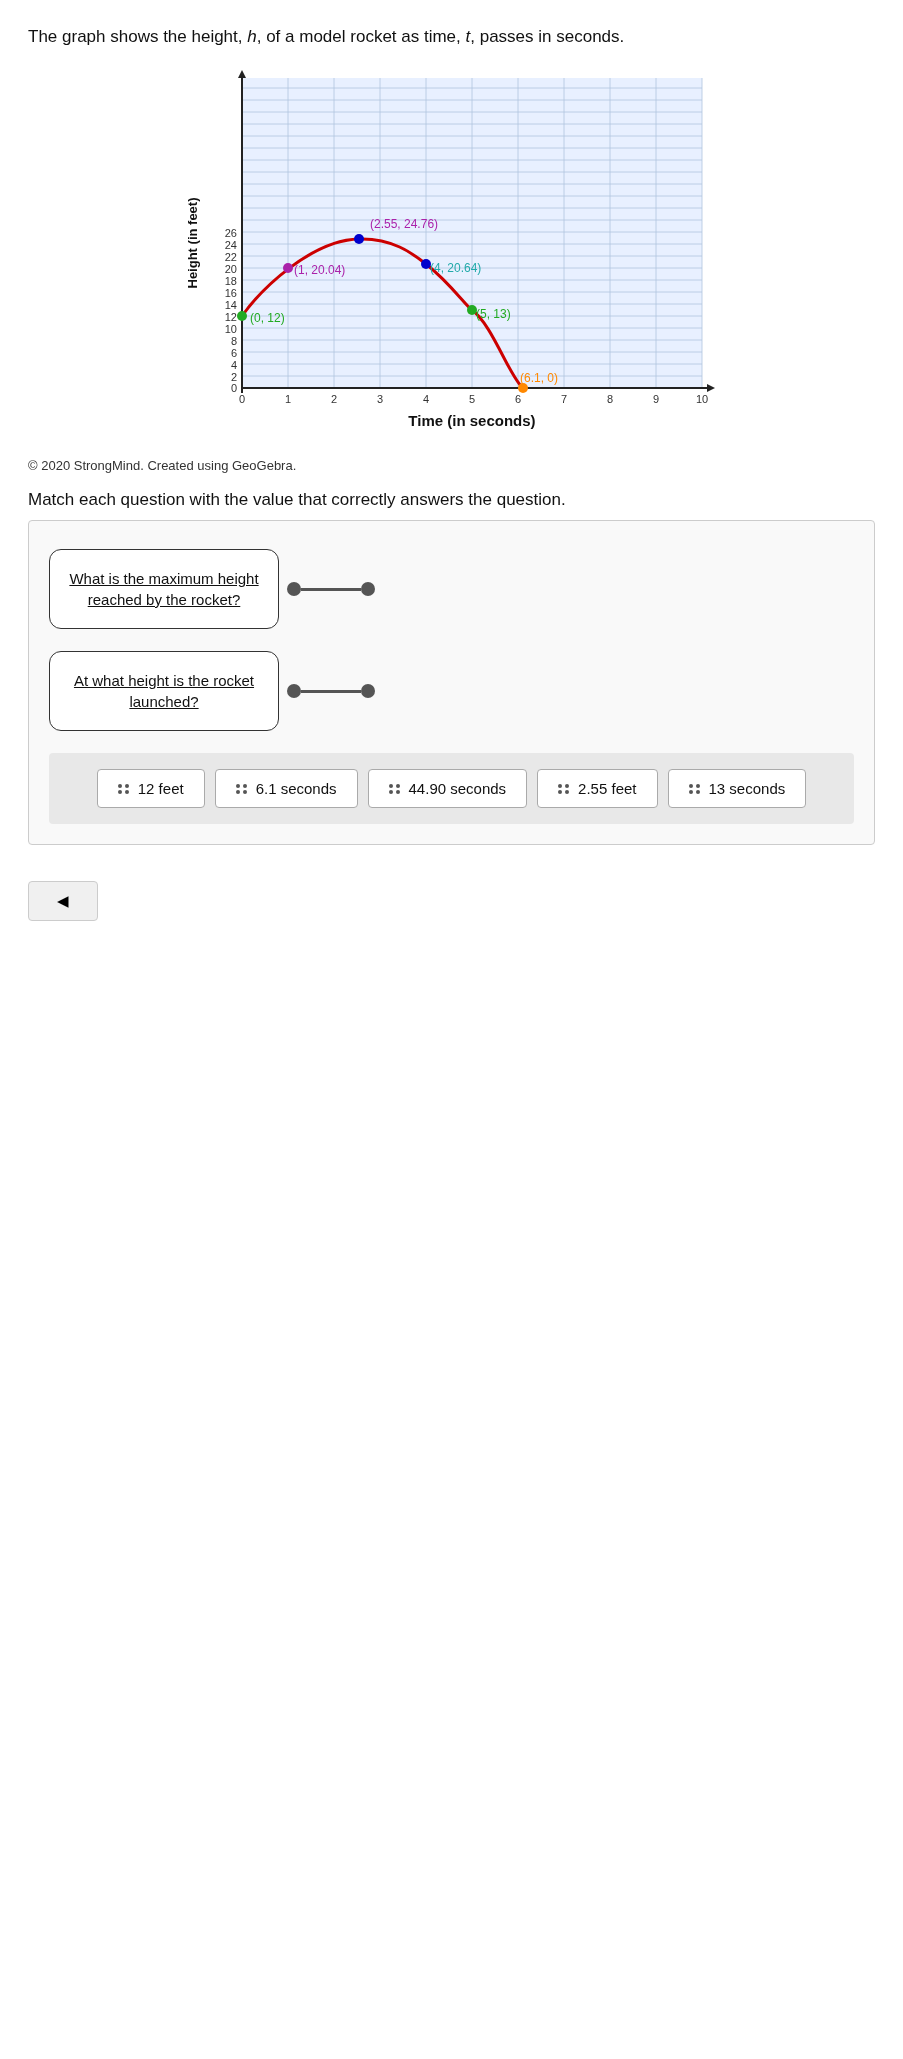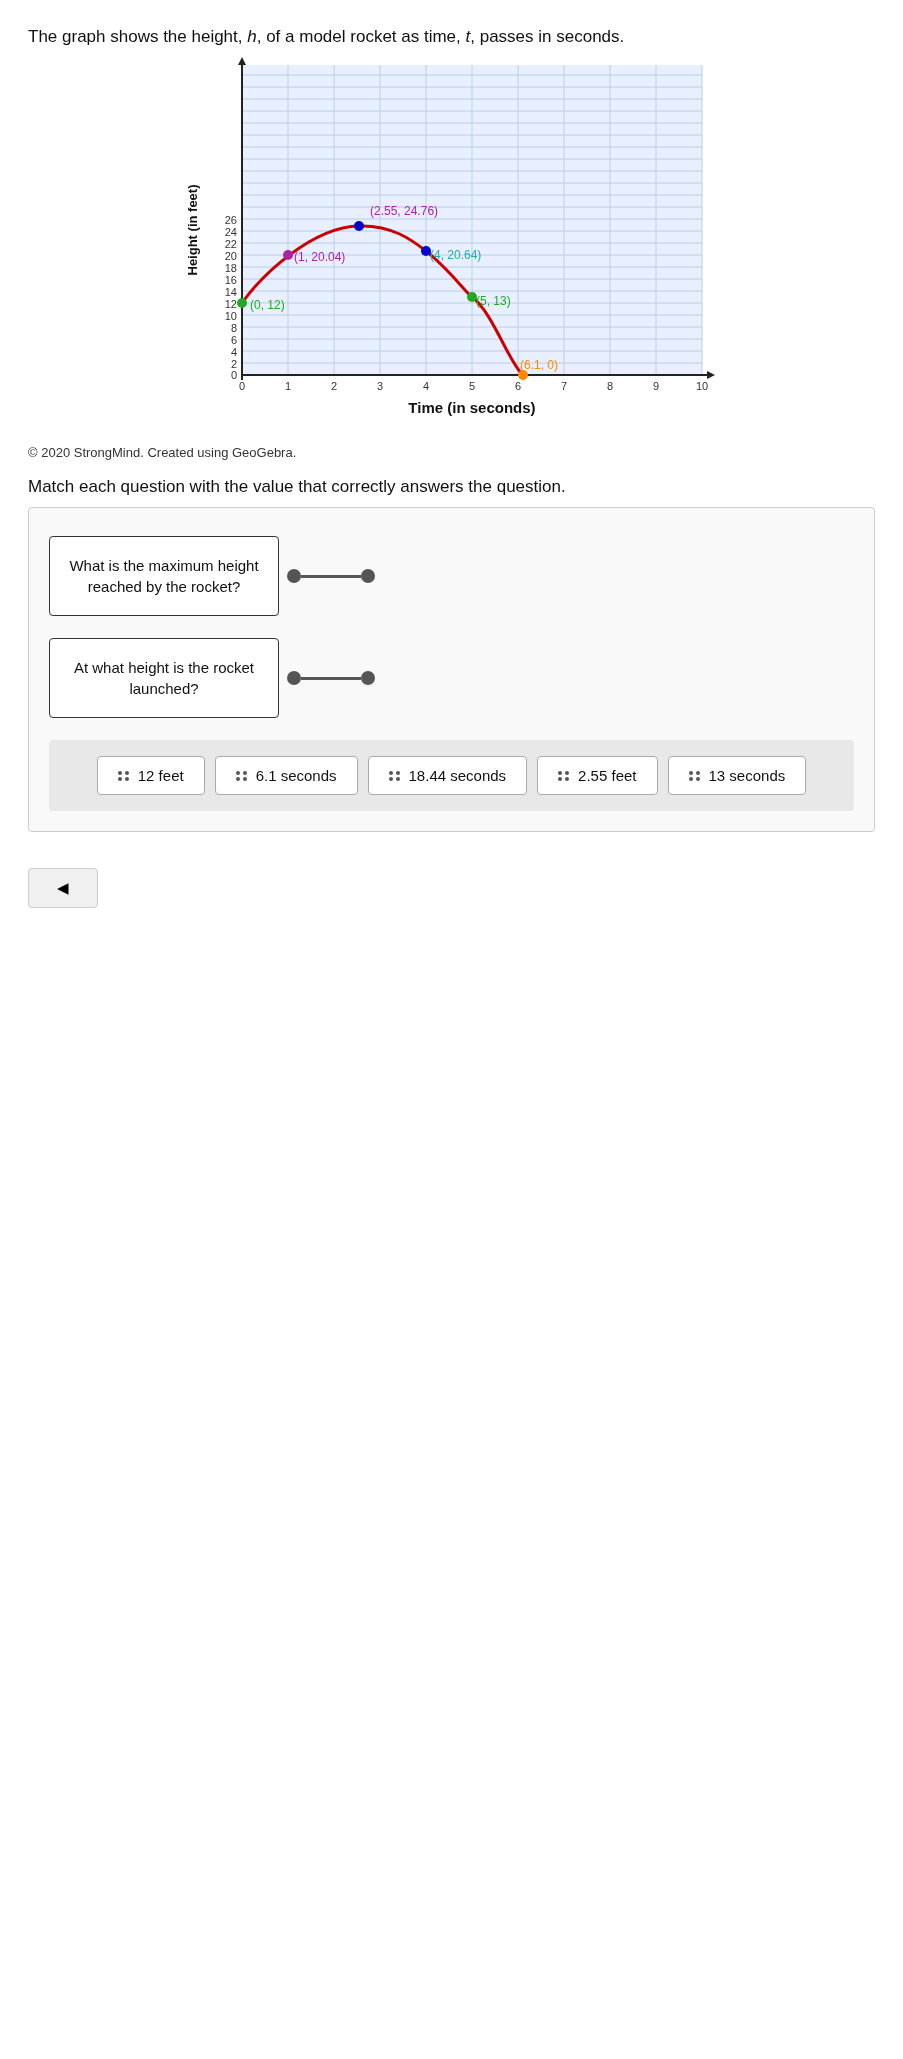--- a/index.html
+++ b/index.html
@@ -9,21 +9,21 @@
       width: 903px;
       min-height: 2059px;
       padding: 24px 28px;
       color: #111;
       font-size: 16px;
     }
 
     .intro-text {
       font-size: 17px;
       line-height: 1.5;
-      margin-bottom: 5px;
+      margin-bottom: 18px;
       max-width: 860px;
     }
 
     .graph-container {
       display: flex;
       justify-content: center;
       margin-bottom: 10px;
     }
 
     .graph-wrap {
@@ -68,30 +68,31 @@
     .match-row {
       display: flex;
       align-items: center;
       margin-bottom: 22px;
     }
 
     .question-box {
       width: 230px;
       min-height: 80px;
       border: 1.5px solid #333;
-      border-radius: 4px;
+      border-radius: 12px;
       background: #fff;
       display: flex;
       align-items: center;
       justify-content: center;
       text-align: center;
       font-size: 15px;
       line-height: 1.4;
       padding: 12px 10px;
       flex-shrink: 0;
+      text-decoration: underline;
     }
 
     .connector {
       display: flex;
       align-items: center;
       margin: 0 8px;
     }
 
     .connector-line {
       width: 60px;
@@ -362,21 +363,21 @@
       </span>
       <span>6.1 seconds</span>
     </div>
     <div class="drag-item">
       <span class="drag-dots">
         <span class="drag-dot"></span>
           <span class="drag-dot"></span>
         <span class="drag-dot"></span>
           <span class="drag-dot"></span>
       </span>
-      <span>18.44 seconds</span>
+      <span>44.90 seconds</span>
     </div>
     <div class="drag-item">
       <span class="drag-dots">
         <span class="drag-dot"></span>
           <span class="drag-dot"></span>
         <span class="drag-dot"></span>
           <span class="drag-dot"></span>
       </span>
       <span>2.55 feet</span>
     </div>

